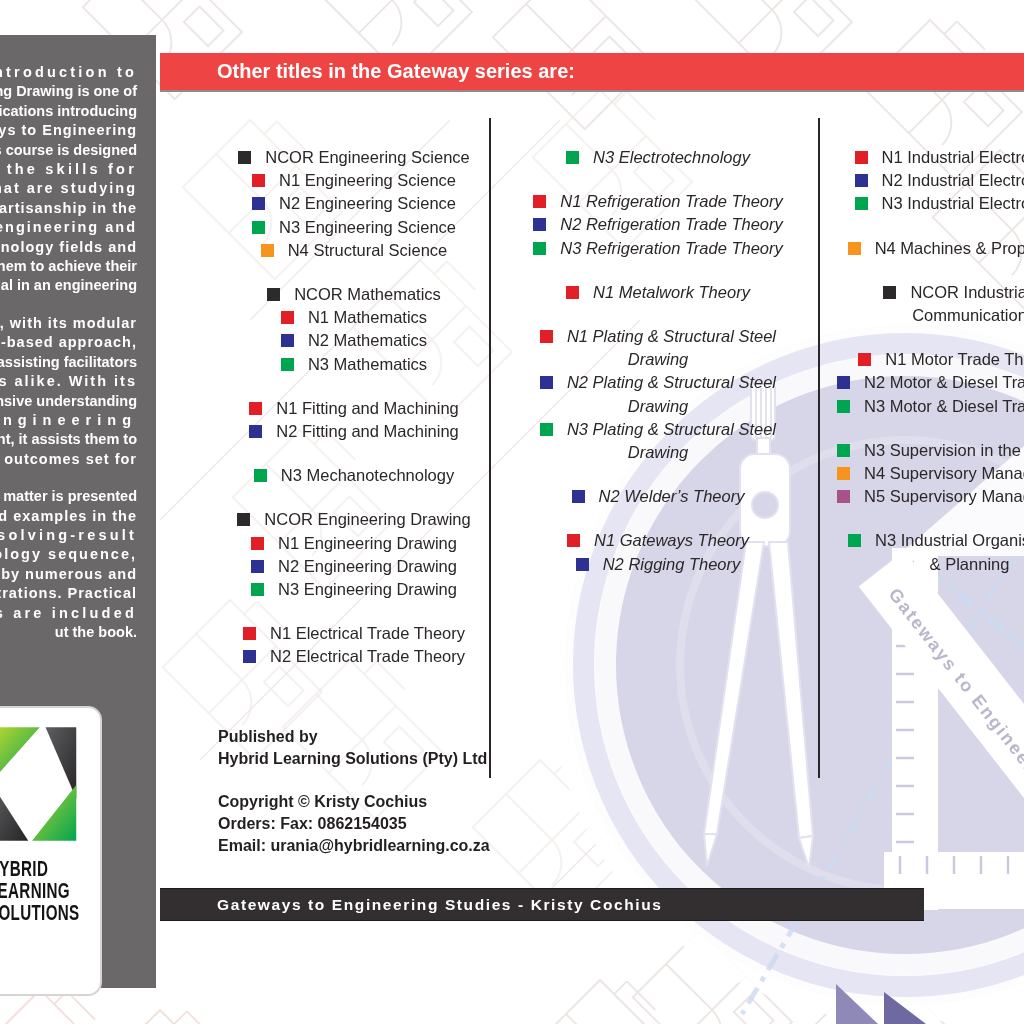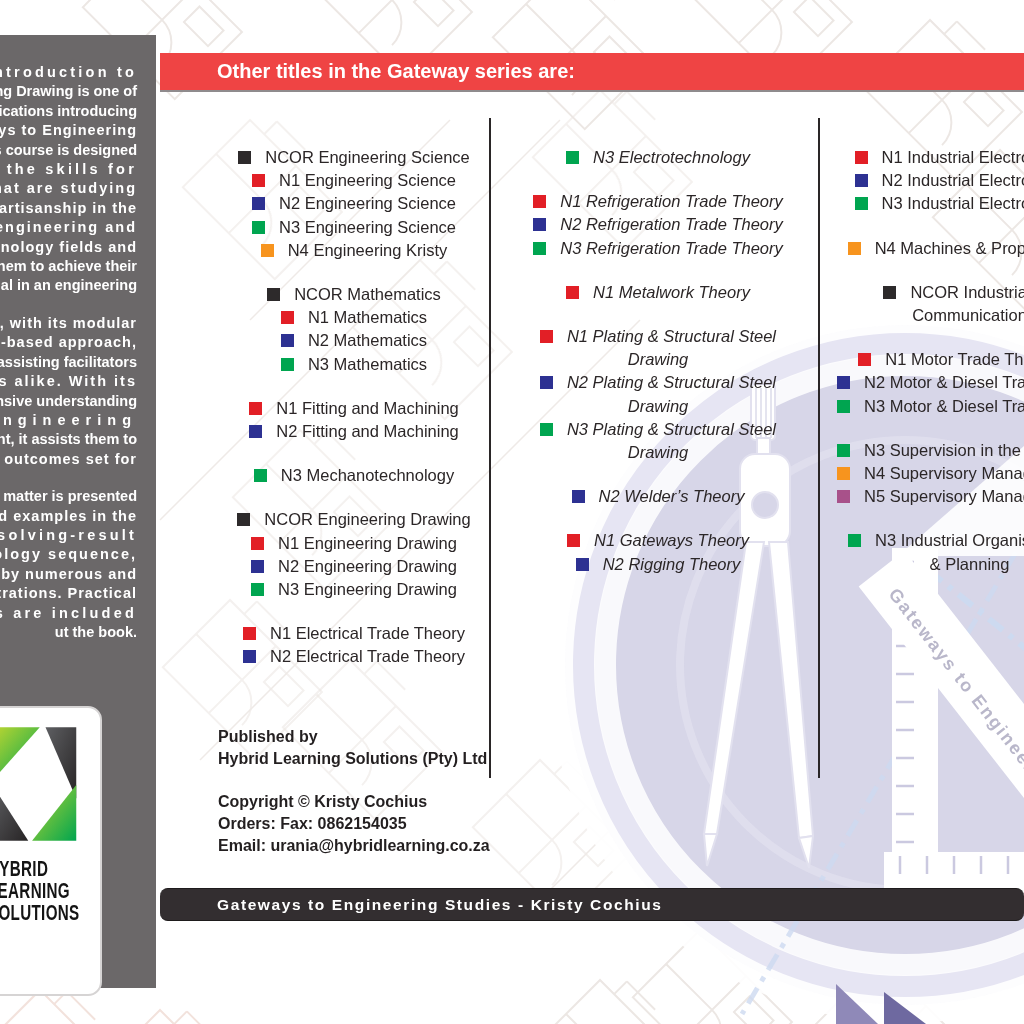--- a/index.html
+++ b/index.html
@@ -12,22 +12,22 @@
   .sb-text{position:absolute;right:0;top:28px;width:236px;text-align:right;padding-right:19px;
            color:#fff;font-weight:bold;font-size:14.5px;line-height:19.4px;}
   .sb-par{margin-bottom:18px;}
   .sb-line{white-space:nowrap;}
   .ls1{letter-spacing:1px}.ls2{letter-spacing:2px}.ls3{letter-spacing:3.2px}.ls4{letter-spacing:6px}
 
   
   .header-bar{position:absolute;left:160px;top:53px;width:864px;height:37px;background:#ef4444;
               border-bottom:2px solid #8f8b8d;z-index:1;}
   .header-bar span{display:block;line-height:37px;padding-left:57px;color:#fff;font-weight:bold;font-size:20px;}
-  .footer-bar{position:absolute;left:160px;top:888px;width:864px;height:31px;background:#332e30;
-              border-top:1px solid #1e1b1c;border-bottom:1px solid #1e1b1c;z-index:1;border-radius:8px;}
+  .footer-bar{position:absolute;left:160px;top:888px;width:764px;height:31px;background:#332e30;
+              border-top:1px solid #1e1b1c;border-bottom:1px solid #1e1b1c;z-index:1;}
   .footer-bar span{display:block;line-height:31px;padding-left:57px;color:#fff;font-weight:bold;
                    font-size:15.5px;letter-spacing:1.6px;}
 
   
   .col{position:absolute;top:146px;z-index:1;color:#2b2627;font-size:16.5px;}
   .col1{left:218px;width:272px;}
   .col2{left:517px;width:282px;font-style:italic;}
   .col3{left:837px;width:240px;}
   .group{margin-bottom:21px;text-align:center;}
   .item{line-height:23.2px;}
@@ -181,21 +181,21 @@
   <div class="header-bar">
     <span>Other titles in the Gateway series are:</span>
   </div>
 
   <div class="col col1">
       <div class="group">
         <div class="item"><span class="bullet" style="background: rgb(45, 42, 43);"></span><span class="label">NCOR Engineering Science</span></div>
         <div class="item"><span class="bullet" style="background: rgb(226, 31, 38);"></span><span class="label">N1 Engineering Science</span></div>
         <div class="item"><span class="bullet" style="background: rgb(45, 49, 146);"></span><span class="label">N2 Engineering Science</span></div>
         <div class="item"><span class="bullet" style="background: rgb(0, 165, 80);"></span><span class="label">N3 Engineering Science</span></div>
-        <div class="item"><span class="bullet" style="background: rgb(247, 148, 30);"></span><span class="label">N4 Engineering Kristy</span></div>
+        <div class="item"><span class="bullet" style="background: rgb(247, 148, 30);"></span><span class="label">N4 Structural Science</span></div>
       </div>
       <div class="group">
         <div class="item"><span class="bullet" style="background: rgb(45, 42, 43);"></span><span class="label">NCOR Mathematics</span></div>
         <div class="item"><span class="bullet" style="background: rgb(226, 31, 38);"></span><span class="label">N1 Mathematics</span></div>
         <div class="item"><span class="bullet" style="background: rgb(45, 49, 146);"></span><span class="label">N2 Mathematics</span></div>
         <div class="item"><span class="bullet" style="background: rgb(0, 165, 80);"></span><span class="label">N3 Mathematics</span></div>
       </div>
       <div class="group">
         <div class="item"><span class="bullet" style="background: rgb(226, 31, 38);"></span><span class="label">N1 Fitting and Machining</span></div>
         <div class="item"><span class="bullet" style="background: rgb(45, 49, 146);"></span><span class="label">N2 Fitting and Machining</span></div>

